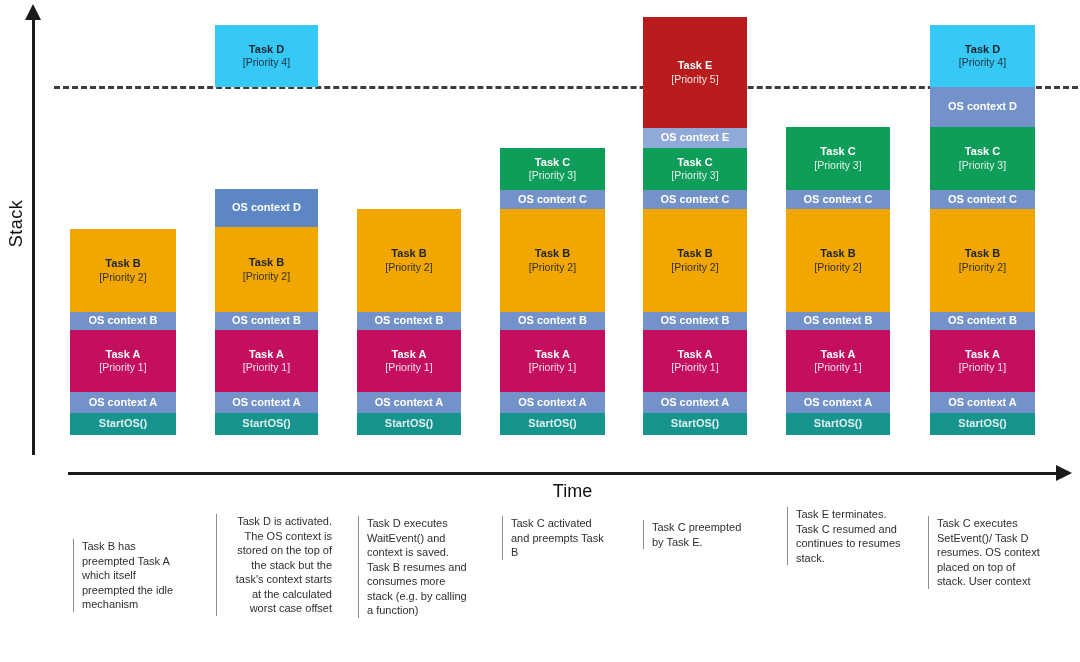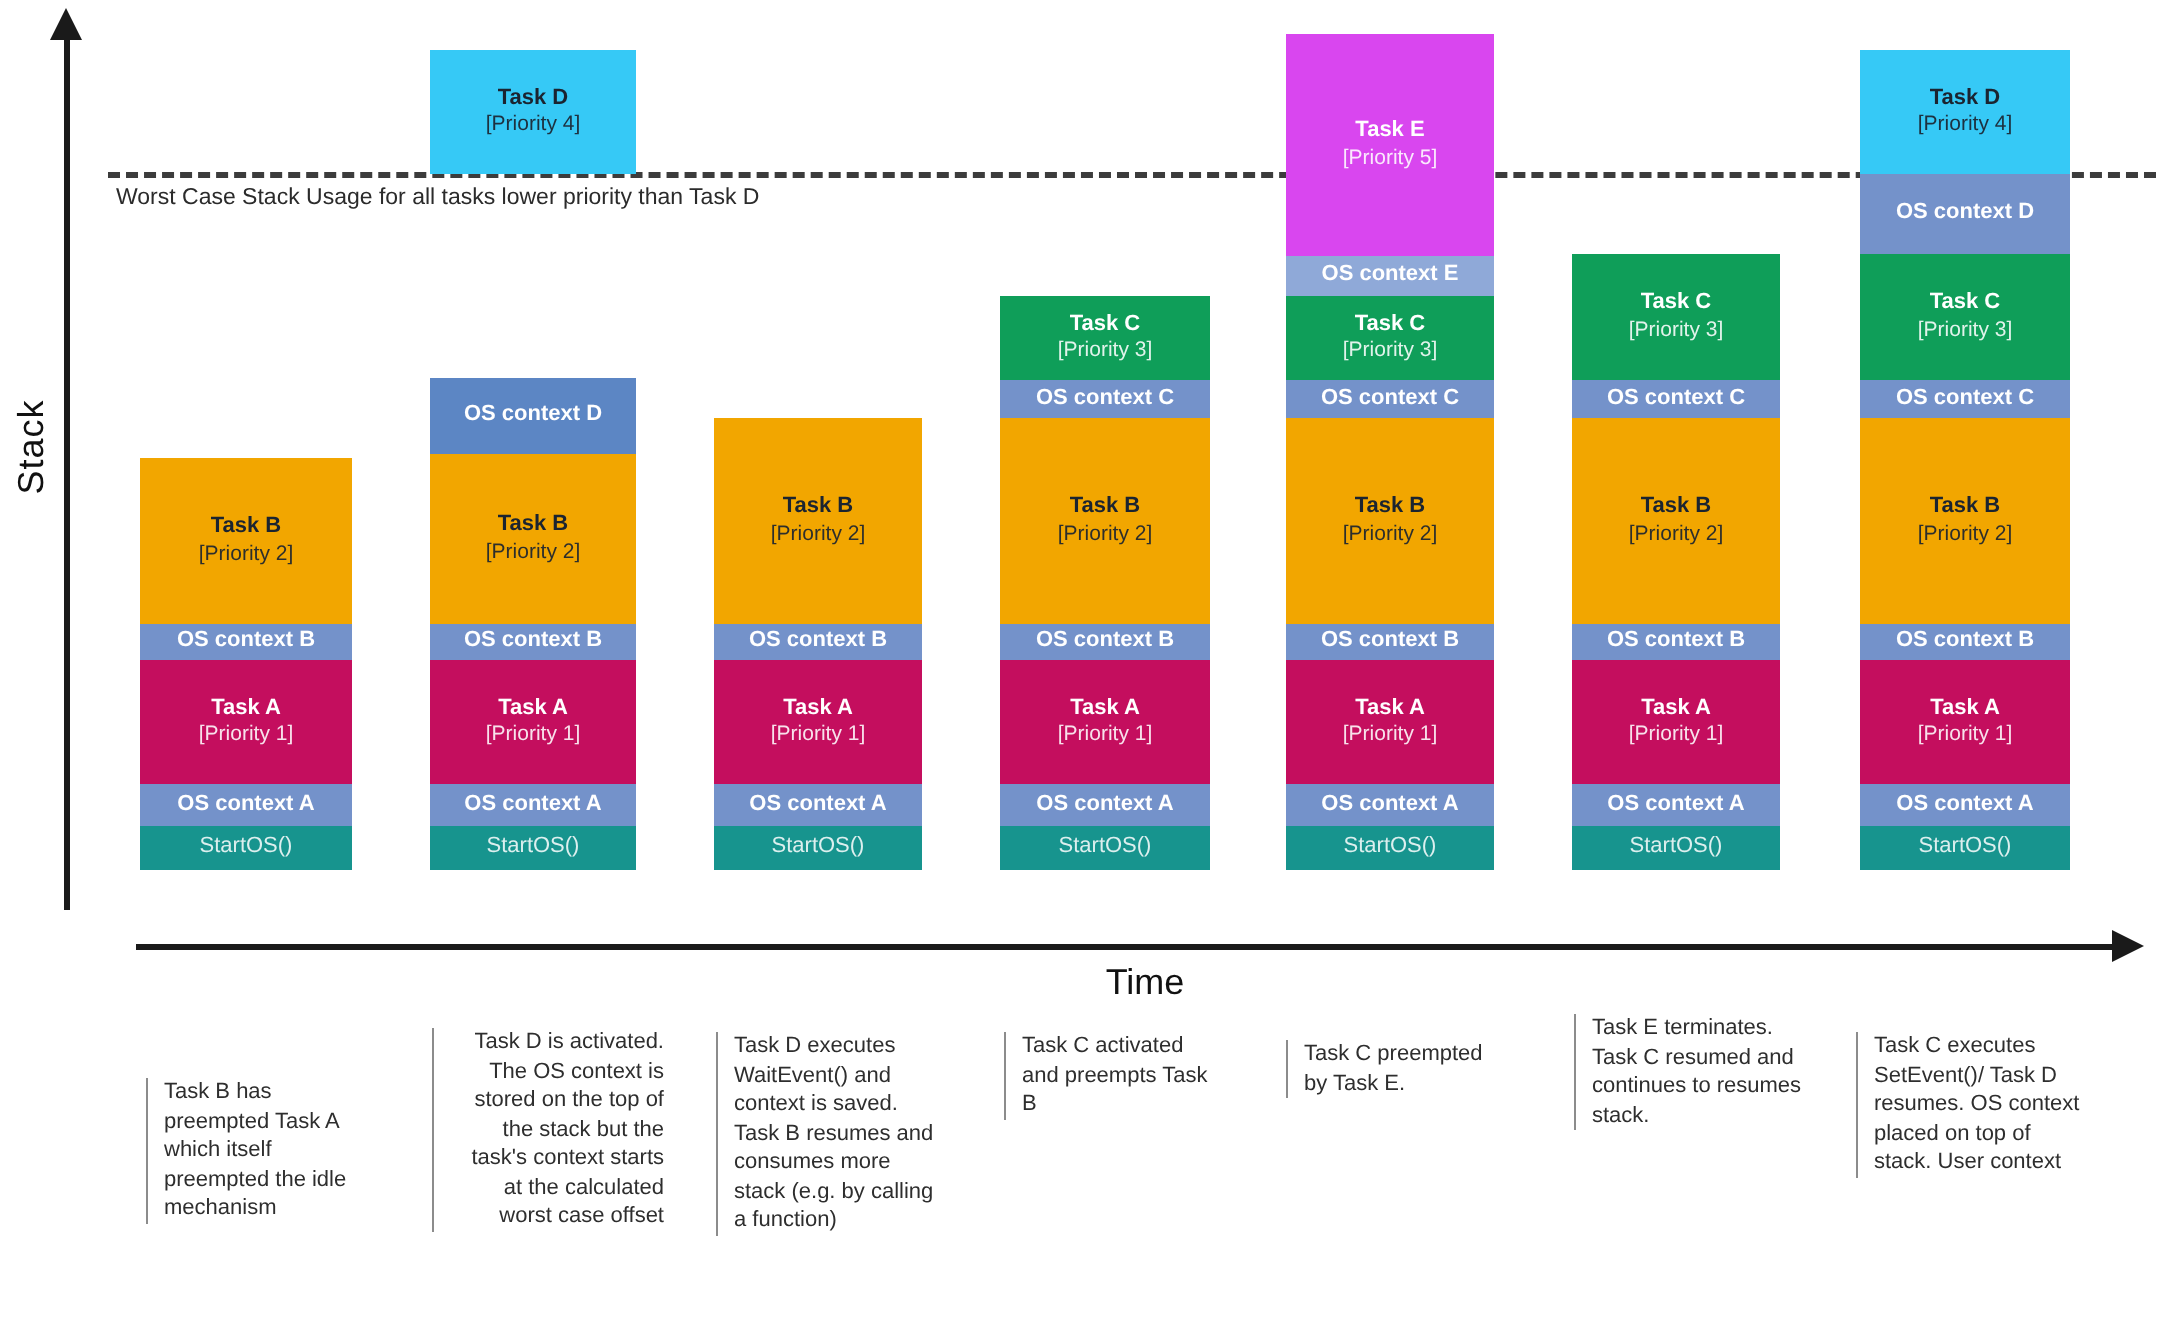--- a/index.html
+++ b/index.html
@@ -52,21 +52,21 @@
   }
   
   .seg {
     position: absolute;
     display: flex; flex-direction: column; justify-content: center; align-items: center;
     text-align: center; line-height: 1.25;
   }
   .seg .t1 { font-size: 11px; font-weight: bold; }
   .seg .t2 { font-size: 10.5px; }
   .kind-os .t1, .kind-os_dark .t1, .kind-os_light .t1 { color: #ffffff; }
-  .kind-startos .t1 { color: rgba(255,255,255,0.85); font-weight: normal; }
+  .kind-startos .t1 { color: rgba(255,255,255,0.85); font-weight: bold; }
   .kind-task_a .t1, .kind-task_c .t1, .kind-task_e .t1 { color: #ffffff; }
   .kind-task_a .t2, .kind-task_c .t2, .kind-task_e .t2 { color: rgba(255,255,255,0.88); }
   .kind-task_b .t1, .kind-task_d .t1 { color: #1b2430; }
   .kind-task_b .t2, .kind-task_d .t2 { color: rgba(27,36,48,0.92); }
   
   .annotation {
     position: absolute;
     border-left: 1px solid #8c8c8c;
     padding-left: 8px;
     font-size: 11px; line-height: 1.32; color: #2e2e2e;
@@ -83,21 +83,20 @@
 </head>
 <body>
 
 <div class="stage">
 
   <div class="y-axis-arrow"></div>
   <div class="y-axis-line"></div>
   <div class="y-axis-label">Stack</div>
 
   <div class="dashed-line"></div>
-  <div class="dashed-label">Worst Case Stack Usage for all tasks lower priority than Task D</div>
 
   <div id="columns">
       <div>
         <div class="seg kind-task_b" style="left: 70px; width: 106px; top: 229px; height: 83px; background: rgb(242, 166, 0);">
           <div class="t1">Task B</div>
           <div class="t2">[Priority 2]</div>
         </div>
         <div class="seg kind-os" style="left: 70px; width: 106px; top: 312px; height: 18px; background: rgb(116, 146, 202);">
           <div class="t1">OS context B</div>
         </div>
@@ -177,21 +176,21 @@
           <div class="t2">[Priority 1]</div>
         </div>
         <div class="seg kind-os" style="left: 500px; width: 105px; top: 392px; height: 21px; background: rgb(116, 146, 202);">
           <div class="t1">OS context A</div>
         </div>
         <div class="seg kind-startos" style="left: 500px; width: 105px; top: 413px; height: 22px; background: rgb(23, 148, 142);">
           <div class="t1">StartOS()</div>
         </div>
       </div>
       <div>
-        <div class="seg kind-task_e" style="left: 643px; width: 104px; top: 17px; height: 111px; background: #d946ef;">
+        <div class="seg kind-task_e" style="left: 643px; width: 104px; top: 17px; height: 111px; background: #b91c1c;">
           <div class="t1">Task E</div>
           <div class="t2">[Priority 5]</div>
         </div>
         <div class="seg kind-os_light" style="left: 643px; width: 104px; top: 128px; height: 20px; background: rgb(143, 169, 216);">
           <div class="t1">OS context E</div>
         </div>
         <div class="seg kind-task_c" style="left: 643px; width: 104px; top: 148px; height: 42px; background: rgb(15, 158, 89);">
           <div class="t1">Task C</div>
           <div class="t2">[Priority 3]</div>
         </div>

